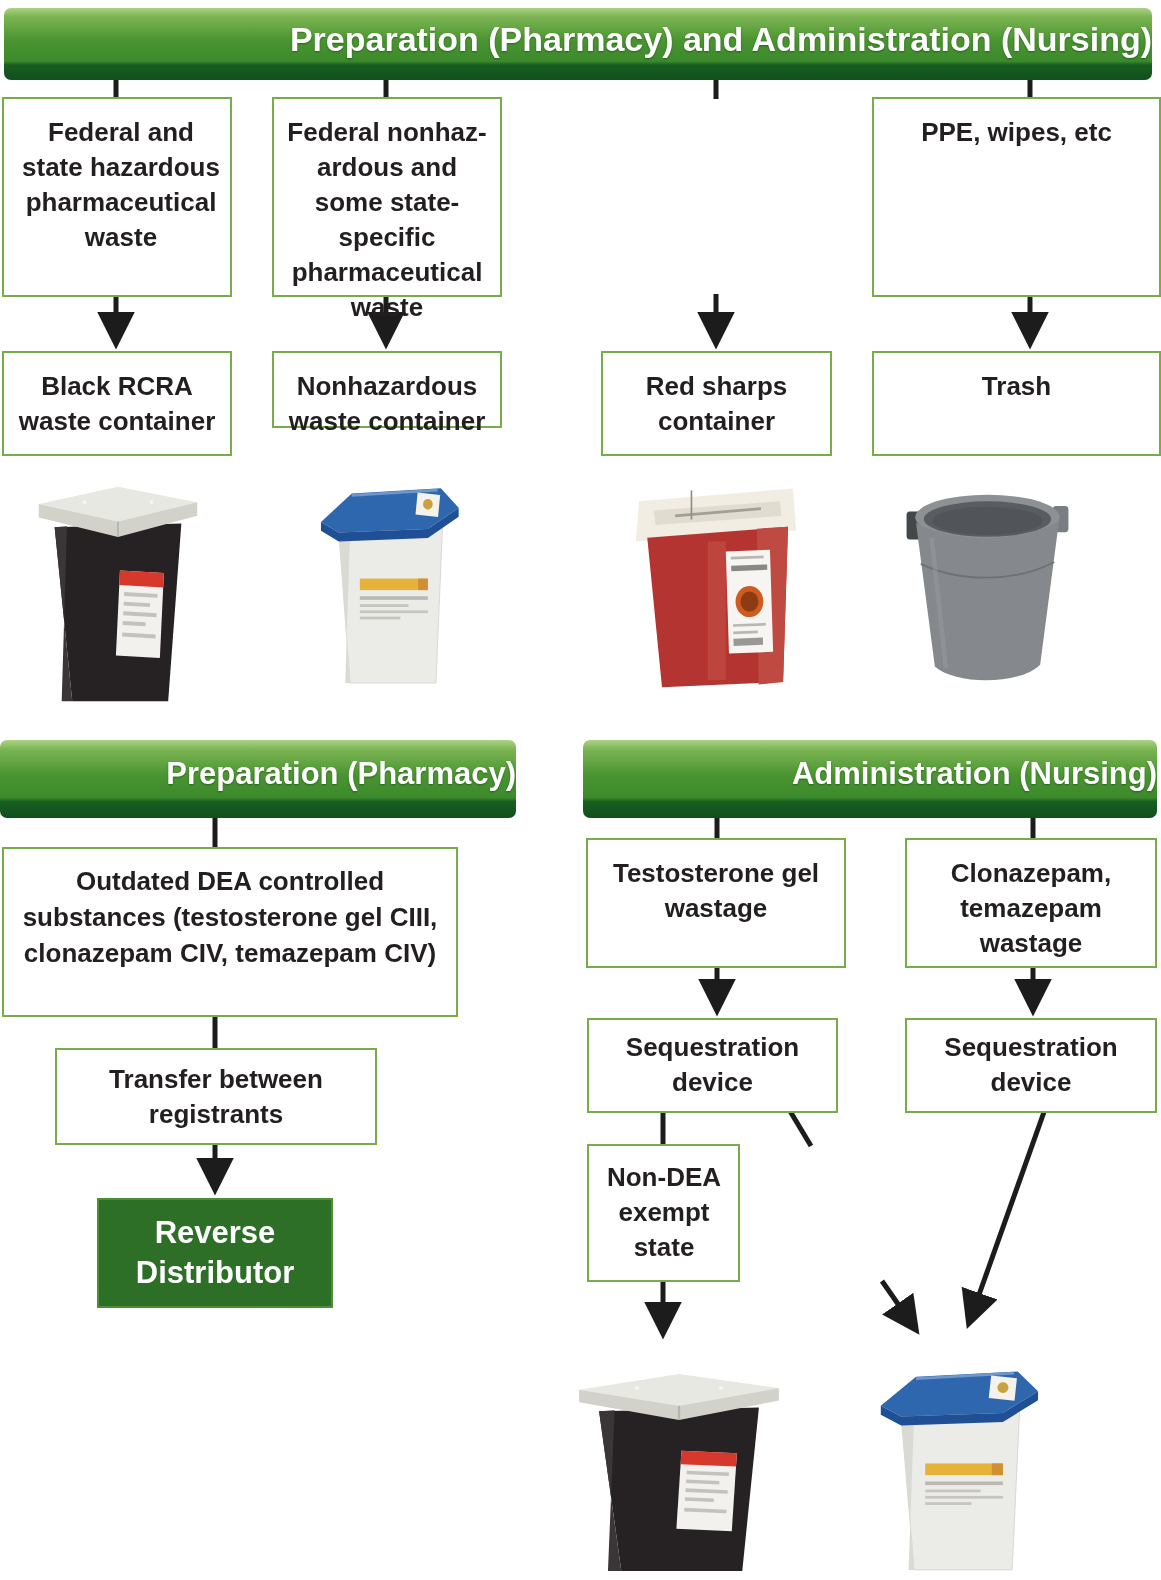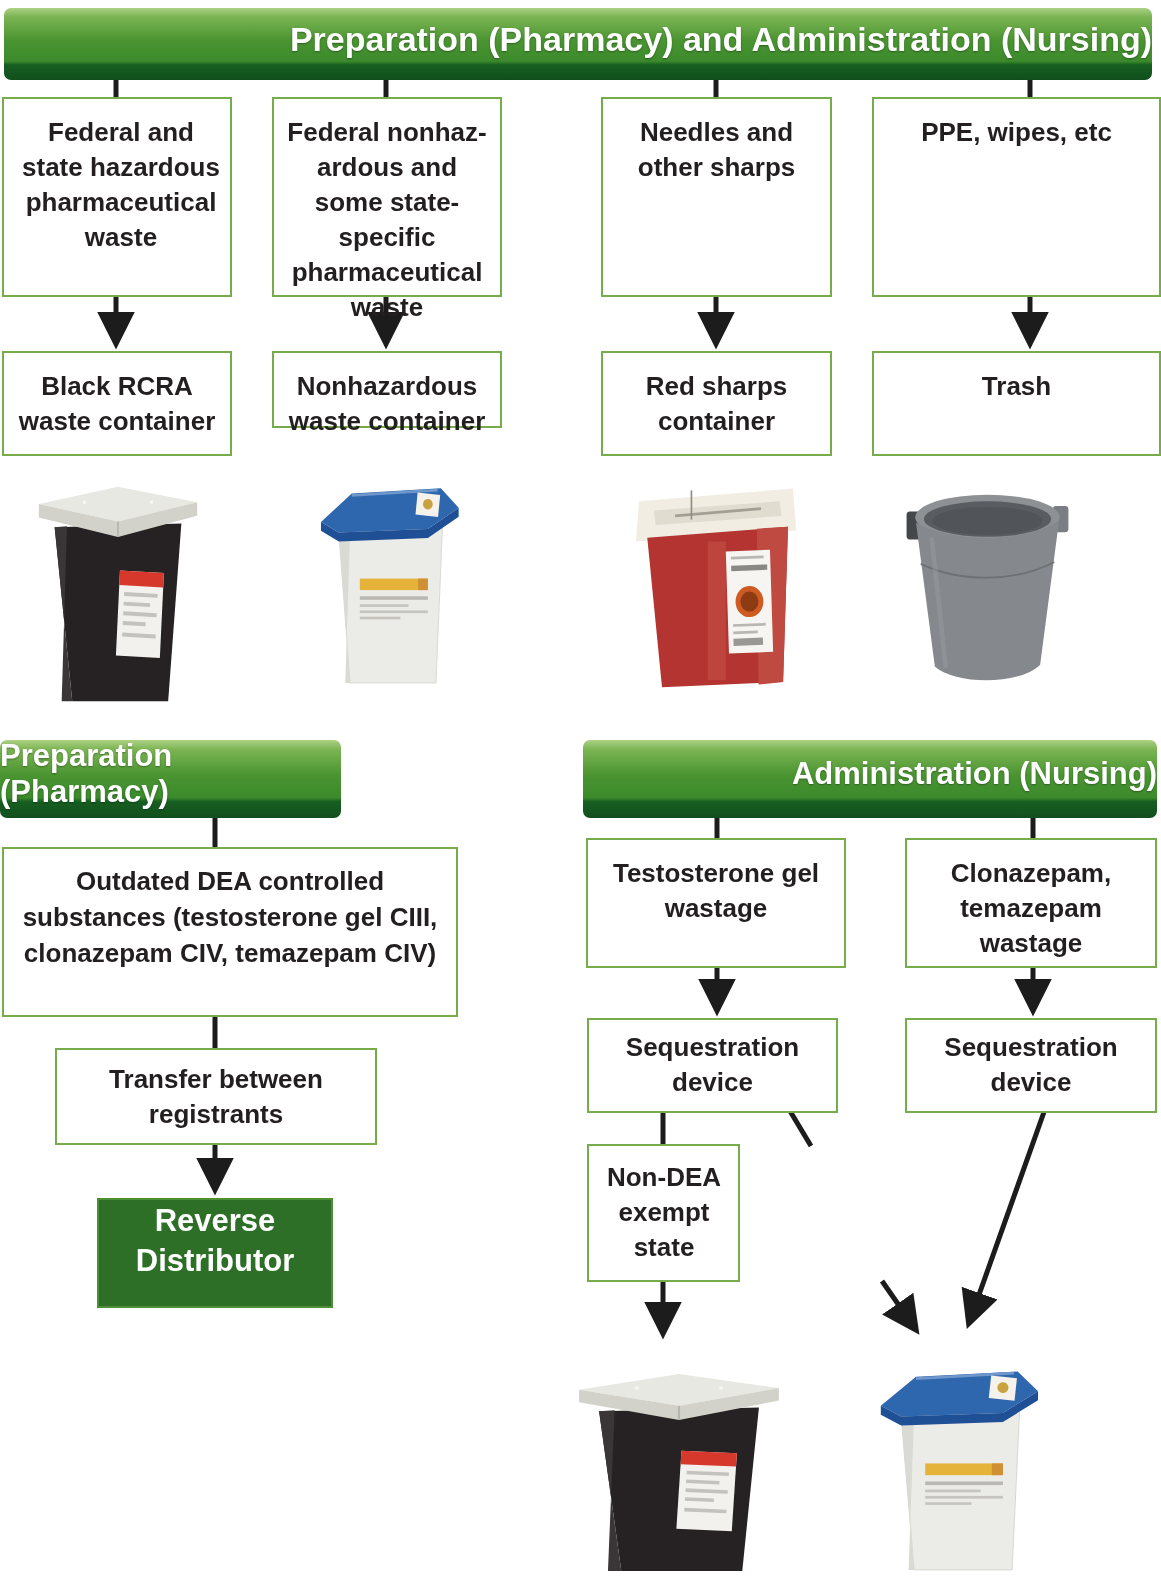--- a/index.html
+++ b/index.html
@@ -17,21 +17,21 @@
   .banner-top{left:4px;top:8px;width:1148px;height:62px;font-size:34px;padding-bottom:10px;}
   .banner-sec{top:740px;height:68px;font-size:31px;padding-bottom:10px;}
   .fbox{
     position:absolute;z-index:2;background:#ffffff;border:2px solid #77ac4b;
     box-sizing:border-box;text-align:center;font-weight:bold;
     font-size:26px;line-height:35px;padding:16px 10px 0 10px;
   }
   .terminal{
     position:absolute;z-index:2;background:#2e6f28;border:2px solid #4c8f35;
     box-sizing:border-box;text-align:center;color:#ffffff;font-weight:bold;
-    font-size:31px;line-height:40px;padding-top:1px;
+    font-size:31px;line-height:40px;padding-top:13px;
   }
   .photo{position:absolute;z-index:2;}
 </style>
 </head>
 <body>
 
 <div class="page">
 
   <svg class="overlay" width="1161" height="1580" viewBox="0 0 1161 1580">
     <defs>
@@ -63,30 +63,29 @@
       <line x1="790" y1="1111" x2="811" y2="1146"></line>
       <line x1="663" y1="1280" x2="663" y2="1330" marker-end="url(#ah)"></line>
       <line x1="882" y1="1281" x2="914" y2="1327" marker-end="url(#ah)"></line>
       <line x1="1044" y1="1112" x2="970" y2="1320" marker-end="url(#ah)"></line>
     </g>
   </svg>
 
   <div class="banner banner-top">
     <span>Preparation (Pharmacy) and Administration (Nursing)</span>
   </div>
-  <div class="banner banner-sec" style="left:0;width:341px;">
+  <div class="banner banner-sec" style="left:0;width:516px;">
     <span>Preparation (Pharmacy)</span>
   </div>
   <div class="banner banner-sec" style="left:583px;width:574px;">
     <span>Administration (Nursing)</span>
   </div>
 
   <div class="fbox" style="left:2px;top:97px;width:230px;height:200px;padding-left:18px;">Federal and state hazardous pharmaceutical waste</div>
   <div class="fbox" style="left:272px;top:97px;width:230px;height:200px;">Federal nonhaz-ardous and some state-specific pharmaceutical waste</div>
-  <div class="fbox" style="left:601px;top:97px;width:231px;height:200px;">Needles and other sharps</div>
   <div class="fbox" style="left:872px;top:97px;width:289px;height:200px;">PPE, wipes, etc</div>
 
   <div class="fbox" style="left:2px;top:351px;width:230px;height:105px;">Black RCRA waste container</div>
   <div class="fbox" style="left:272px;top:351px;width:230px;height:77px;">Nonhazardous waste container</div>
   <div class="fbox" style="left:601px;top:351px;width:231px;height:105px;">Red sharps container</div>
   <div class="fbox" style="left:872px;top:351px;width:289px;height:105px;">Trash</div>
 
   <div class="fbox" style="left:2px;top:847px;width:456px;height:170px;padding-top:14px;line-height:36px;">Outdated DEA controlled substances (testosterone gel CIII, clonazepam CIV, temazepam CIV)</div>
   <div class="fbox" style="left:55px;top:1048px;width:322px;height:97px;padding-top:12px;">Transfer between registrants</div>
   <div class="terminal" style="left:97px;top:1198px;width:236px;height:110px;">Reverse Distributor</div>

